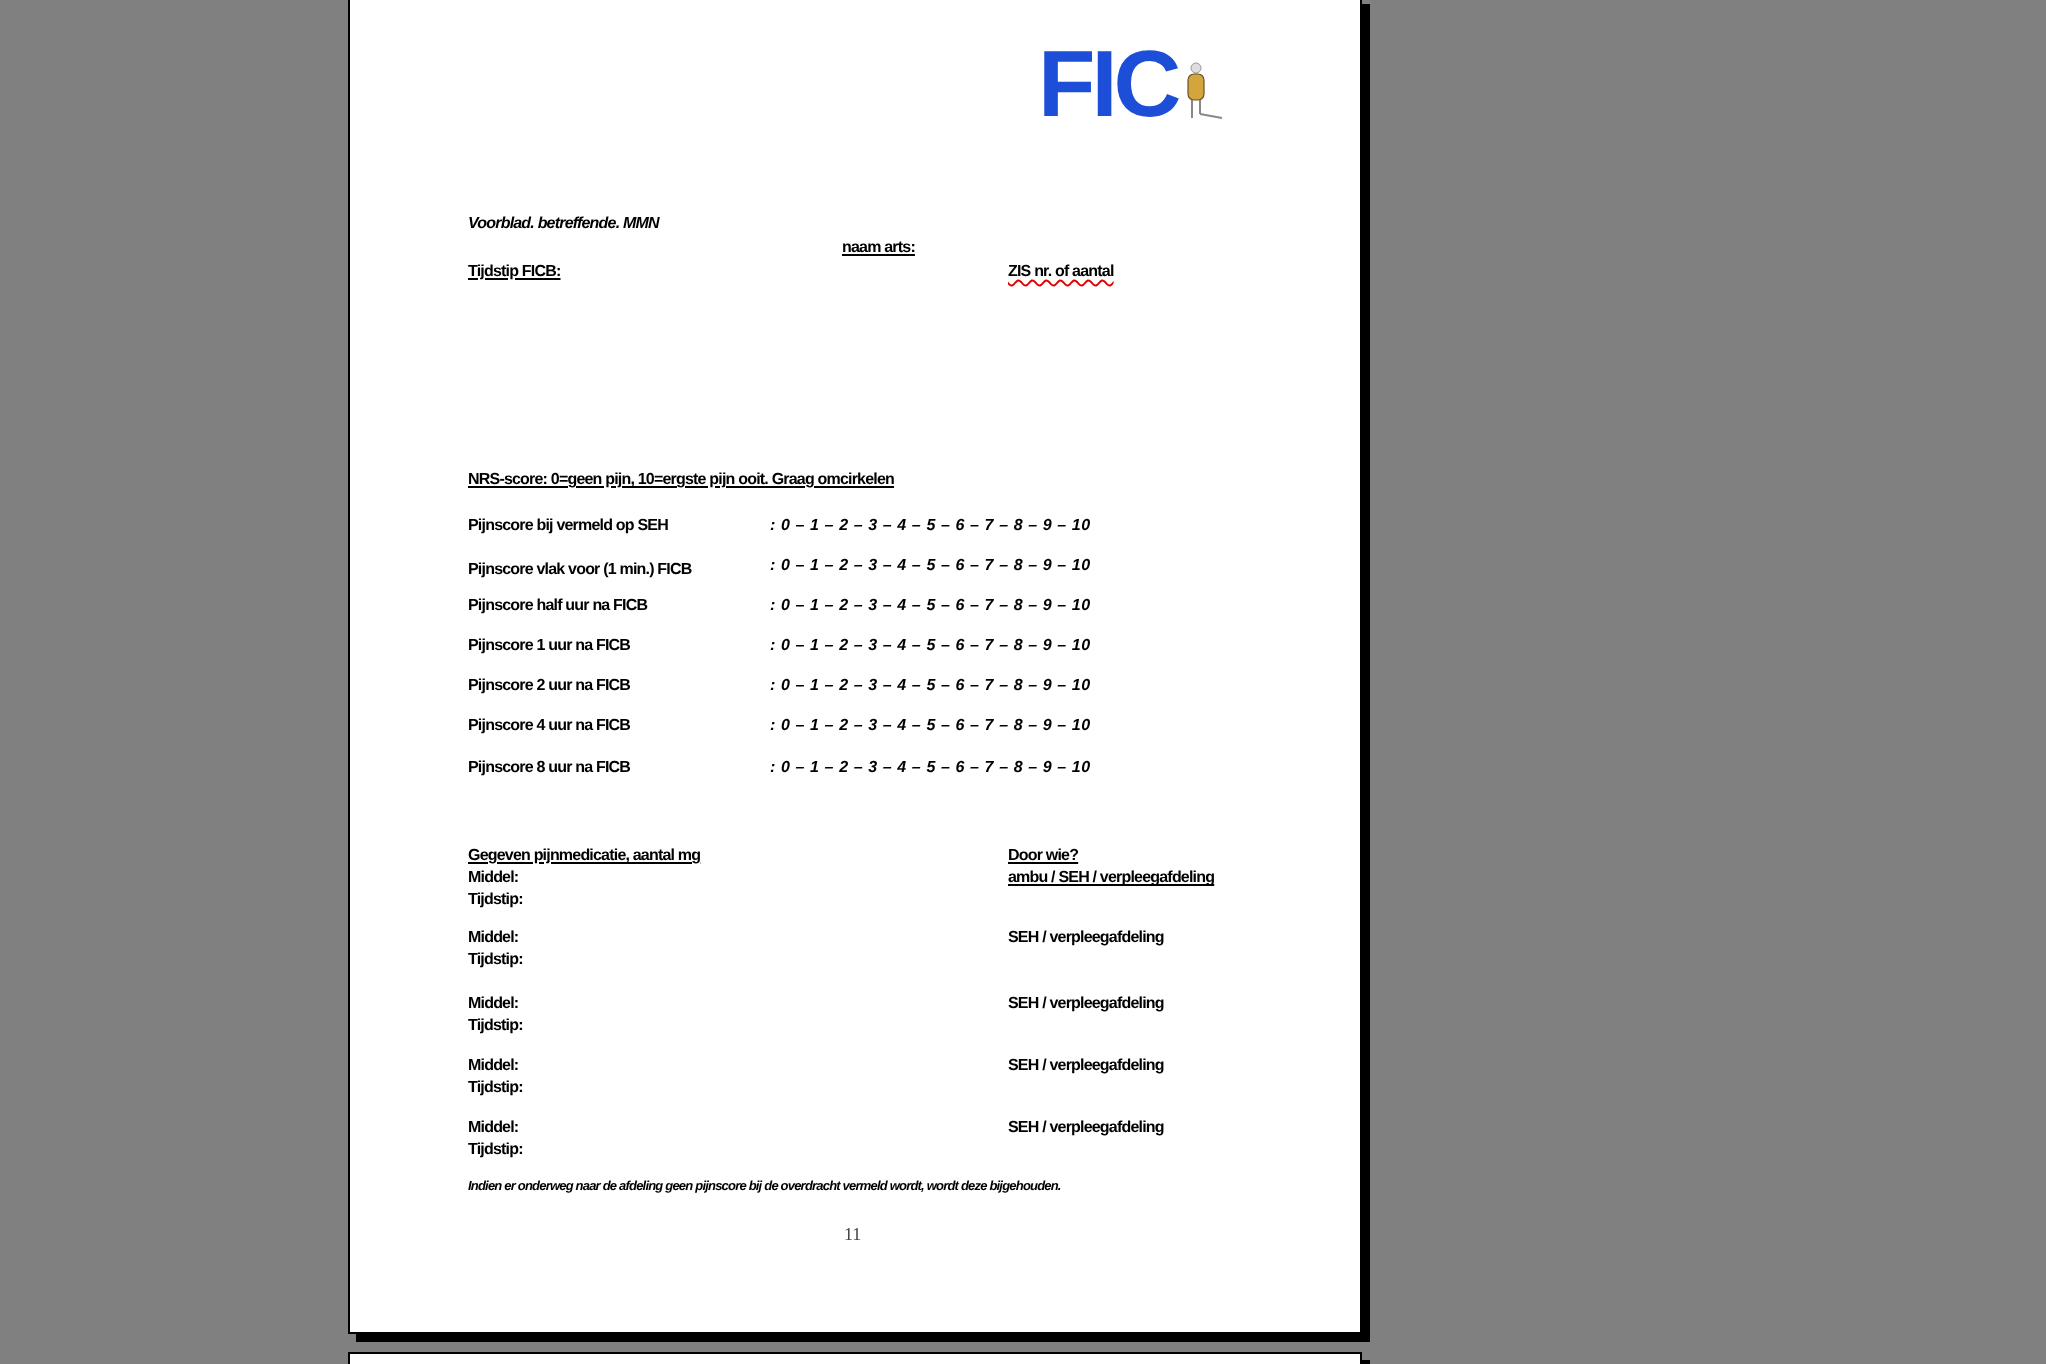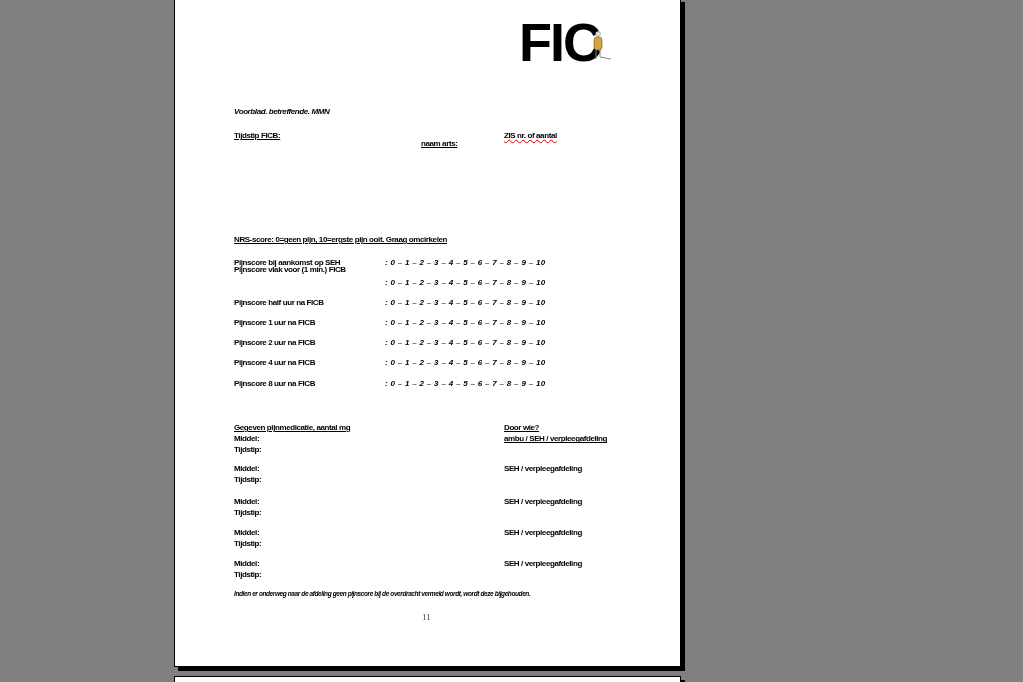--- a/index.html
+++ b/index.html
@@ -30,22 +30,22 @@
   .title {
     left: 59px; top: 51px;
     font-family: "DejaVu Serif", serif;
     font-weight: bold; font-size: 16px; letter-spacing: -0.3px;
   }
   .logo {
     left: 344px; top: 20px; width: 100px; height: 46px;
   }
   .logo-text {
     font-family: "Liberation Sans", sans-serif;
-    font-weight: bold; font-size: 54px; line-height: 46px;
-    letter-spacing: -2px; color: #000000;
+    font-weight: bold; font-size: 47px; line-height: 46px;
+    letter-spacing: -2px; color: #1d4ed8;
   }
   .logo-figure {
     position: absolute; left: 72px; top: 12px; width: 22px; height: 30px;
   }
   .subtitle {
     left: 59px; top: 82px;
     font-family: "Liberation Serif", serif;
     font-size: 13.5px; letter-spacing: -0.4px;
   }
   .small { font-size: 8px; font-weight: bold; letter-spacing: -0.4px; }
@@ -70,33 +70,33 @@
       <line x1="5" y1="19" x2="5" y2="28" stroke="#888" stroke-width="1"></line>
       <line x1="9" y1="19" x2="9" y2="26" stroke="#888" stroke-width="1"></line>
       <line x1="9" y1="26" x2="20" y2="28" stroke="#888" stroke-width="1"></line>
     </svg>
   </div>
 
 
   <div class="abs small italic" style="left:59px; top:108px;">Voorblad. betreffende. MMN</div>
 
   <div class="abs small u" style="left:59px; top:132px;">Tijdstip FICB:</div>
-  <div class="abs small" style="left:210px; top:140px;padding-left:36px;">
+  <div class="abs small" style="left:210px; top:120px;padding-left:36px;">
     <span class="u">naam arts:</span>
   </div>
   <div class="abs small" style="left:329px; top:132px;">
     <span class="red-wavy">ZIS nr. of aantal</span>
   </div>
 
   <div class="abs small u" style="left:59px; top:236px;">NRS-score: 0=geen pijn, 10=ergste pijn ooit. Graag omcirkelen</div>
 
-  <div class="abs small" style="left:59px; top:259px;">Pijnscore bij aankomst op SEH</div>
+  <div class="abs small" style="left:59px; top:259px;">Pijnscore bij vermeld op SEH</div>
   <div class="abs scale" style="left:210px; top:259px;">: 0 – 1 – 2 – 3 – 4 – 5 – 6 – 7 – 8 – 9 – 10</div>
 
-  <div class="abs small" style="left:59px; top:266px;">Pijnscore vlak voor (1 min.) FICB</div>
+  <div class="abs small" style="left:59px; top:281px;">Pijnscore vlak voor (1 min.) FICB</div>
   <div class="abs scale" style="left:210px; top:279px;">: 0 – 1 – 2 – 3 – 4 – 5 – 6 – 7 – 8 – 9 – 10</div>
 
   <div class="abs small" style="left:59px; top:299px;">Pijnscore half uur na FICB</div>
   <div class="abs scale" style="left:210px; top:299px;">: 0 – 1 – 2 – 3 – 4 – 5 – 6 – 7 – 8 – 9 – 10</div>
 
   <div class="abs small" style="left:59px; top:319px;">Pijnscore 1 uur na FICB</div>
   <div class="abs scale" style="left:210px; top:319px;">: 0 – 1 – 2 – 3 – 4 – 5 – 6 – 7 – 8 – 9 – 10</div>
 
   <div class="abs small" style="left:59px; top:339px;">Pijnscore 2 uur na FICB</div>
   <div class="abs scale" style="left:210px; top:339px;">: 0 – 1 – 2 – 3 – 4 – 5 – 6 – 7 – 8 – 9 – 10</div>

